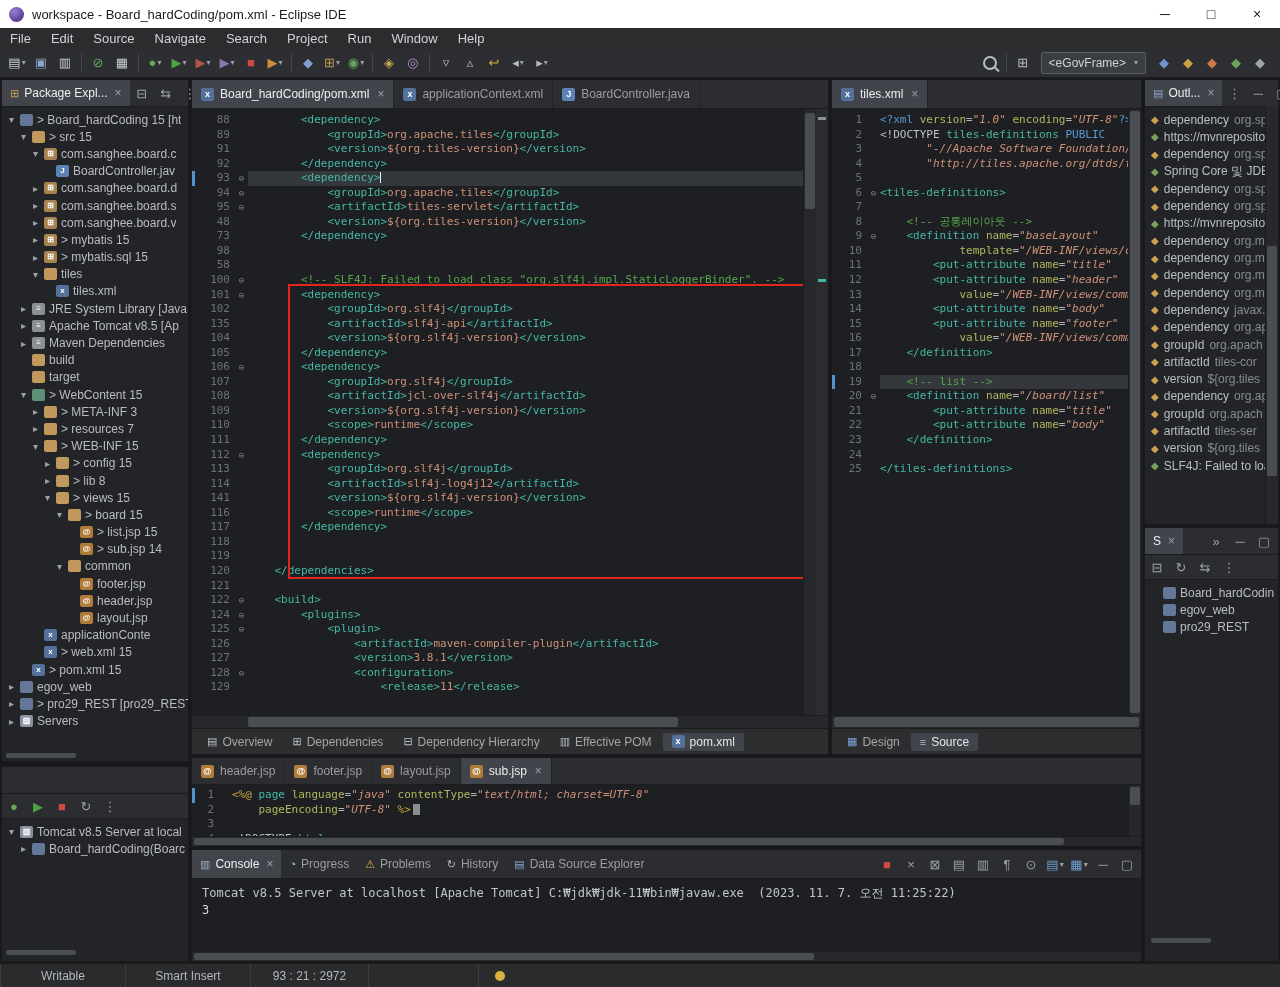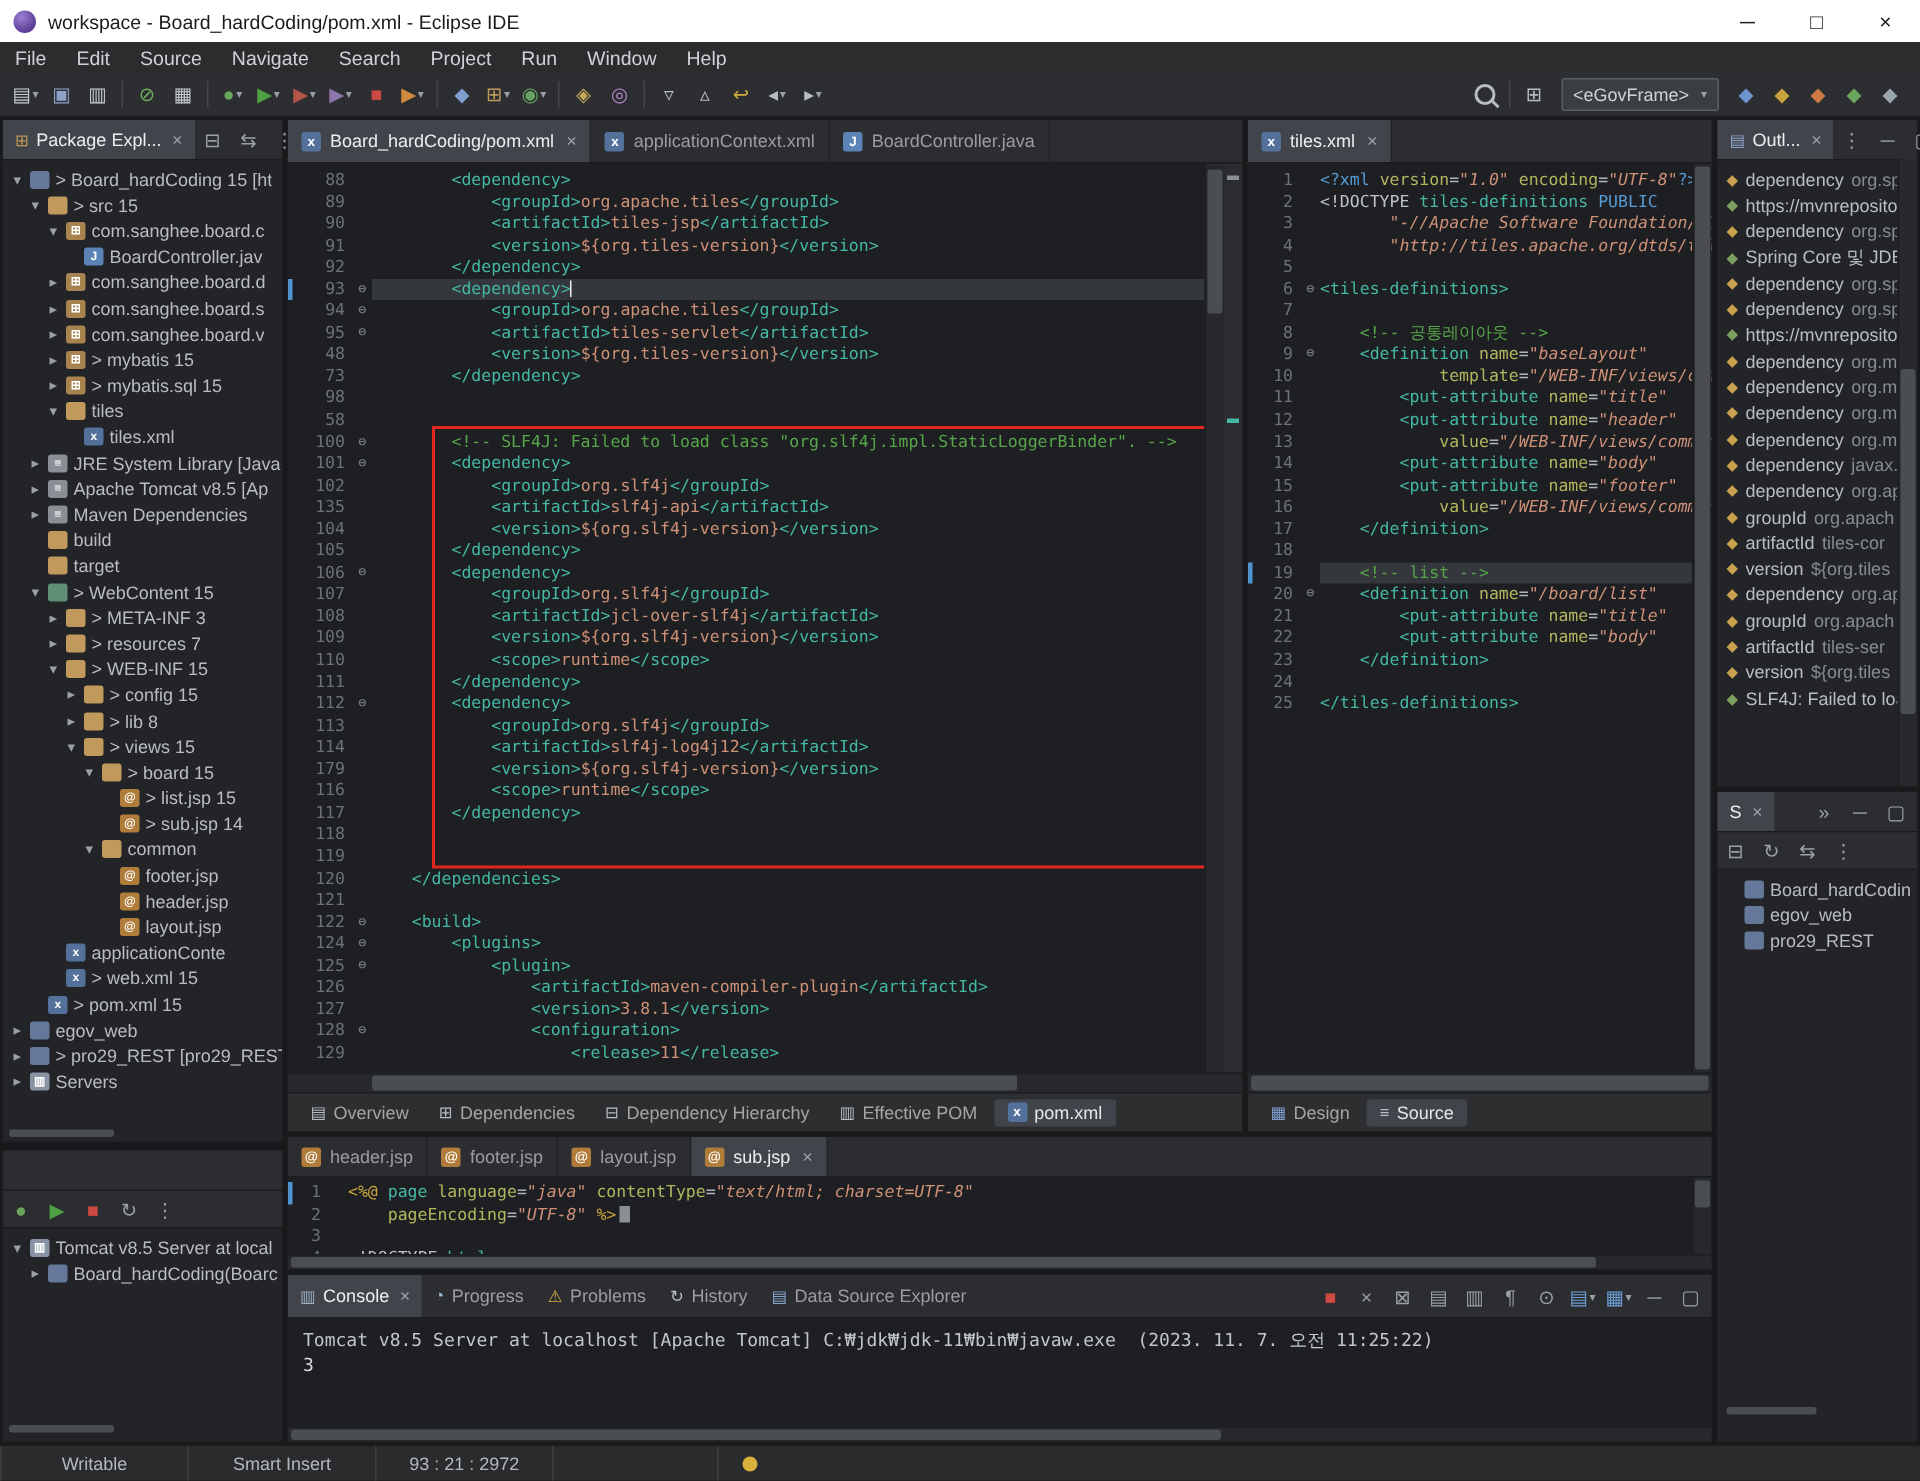--- a/index.html
+++ b/index.html
@@ -527,26 +527,20 @@
         <span class="codetext"><span class="sx-p">        </span><span class="sx-t">&lt;dependency&gt;</span></span>
       </div>
       <div class="crow">
         <span class="cmark"></span>
         <span class="ln">89</span>
         <span class="fold"></span>
         <span class="codetext"><span class="sx-p">            </span><span class="sx-t">&lt;groupId&gt;</span><span class="sx-v">org.apache.tiles</span><span class="sx-t">&lt;/groupId&gt;</span></span>
       </div>
       <div class="crow">
         <span class="cmark"></span>
-        <span class="ln">90</span>
-        <span class="fold"></span>
-        <span class="codetext"><span class="sx-p">            </span><span class="sx-t">&lt;artifactId&gt;</span><span class="sx-v">tiles-jsp</span><span class="sx-t">&lt;/artifactId&gt;</span></span>
-      </div>
-      <div class="crow">
-        <span class="cmark"></span>
         <span class="ln">91</span>
         <span class="fold"></span>
         <span class="codetext"><span class="sx-p">            </span><span class="sx-t">&lt;version&gt;</span><span class="sx-v">${org.tiles-version}</span><span class="sx-t">&lt;/version&gt;</span></span>
       </div>
       <div class="crow">
         <span class="cmark"></span>
         <span class="ln">92</span>
         <span class="fold"></span>
         <span class="codetext"><span class="sx-p">        </span><span class="sx-t">&lt;/dependency&gt;</span></span>
       </div>
@@ -677,21 +671,21 @@
         <span class="codetext"><span class="sx-p">            </span><span class="sx-t">&lt;groupId&gt;</span><span class="sx-v">org.slf4j</span><span class="sx-t">&lt;/groupId&gt;</span></span>
       </div>
       <div class="crow">
         <span class="cmark"></span>
         <span class="ln">114</span>
         <span class="fold"></span>
         <span class="codetext"><span class="sx-p">            </span><span class="sx-t">&lt;artifactId&gt;</span><span class="sx-v">slf4j-log4j12</span><span class="sx-t">&lt;/artifactId&gt;</span></span>
       </div>
       <div class="crow">
         <span class="cmark"></span>
-        <span class="ln">179</span>
+        <span class="ln">141</span>
         <span class="fold"></span>
         <span class="codetext"><span class="sx-p">            </span><span class="sx-t">&lt;version&gt;</span><span class="sx-v">${org.slf4j-version}</span><span class="sx-t">&lt;/version&gt;</span></span>
       </div>
       <div class="crow">
         <span class="cmark"></span>
         <span class="ln">116</span>
         <span class="fold"></span>
         <span class="codetext"><span class="sx-p">            </span><span class="sx-t">&lt;scope&gt;</span><span class="sx-v">runtime</span><span class="sx-t">&lt;/scope&gt;</span></span>
       </div>
       <div class="crow">

